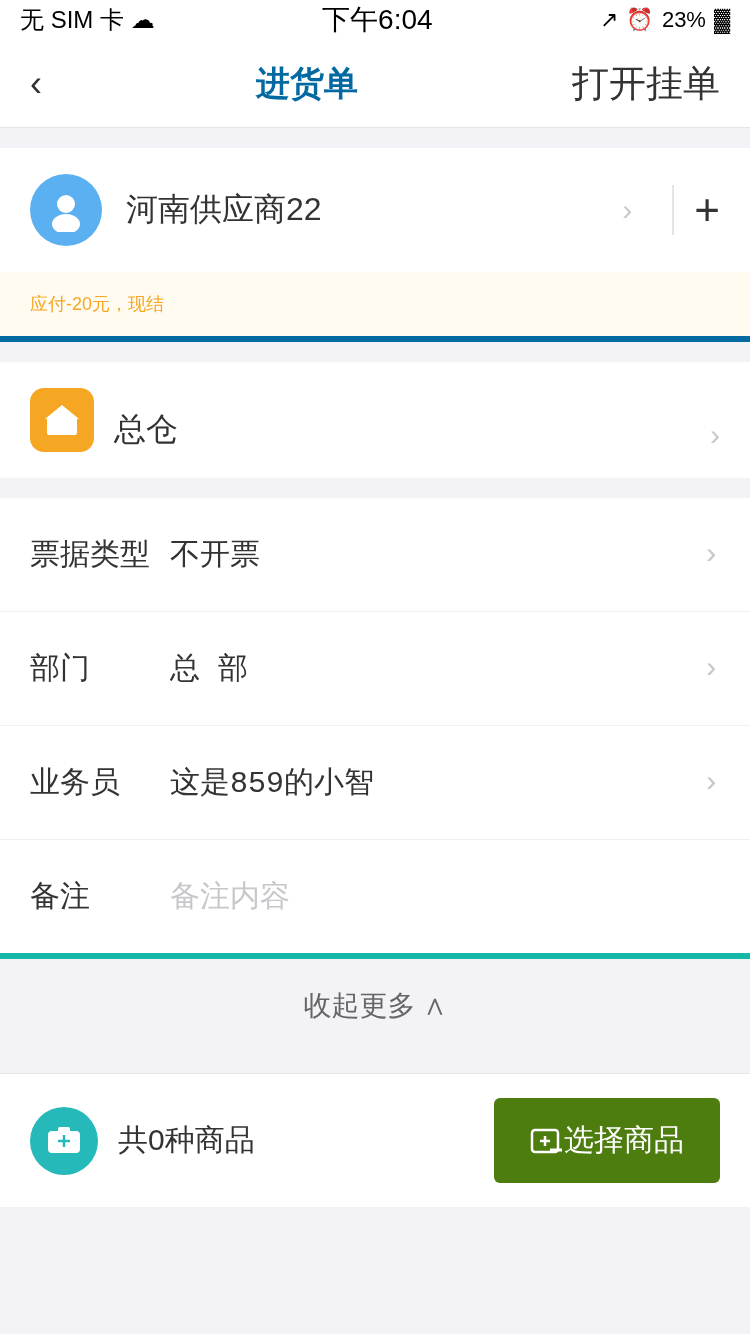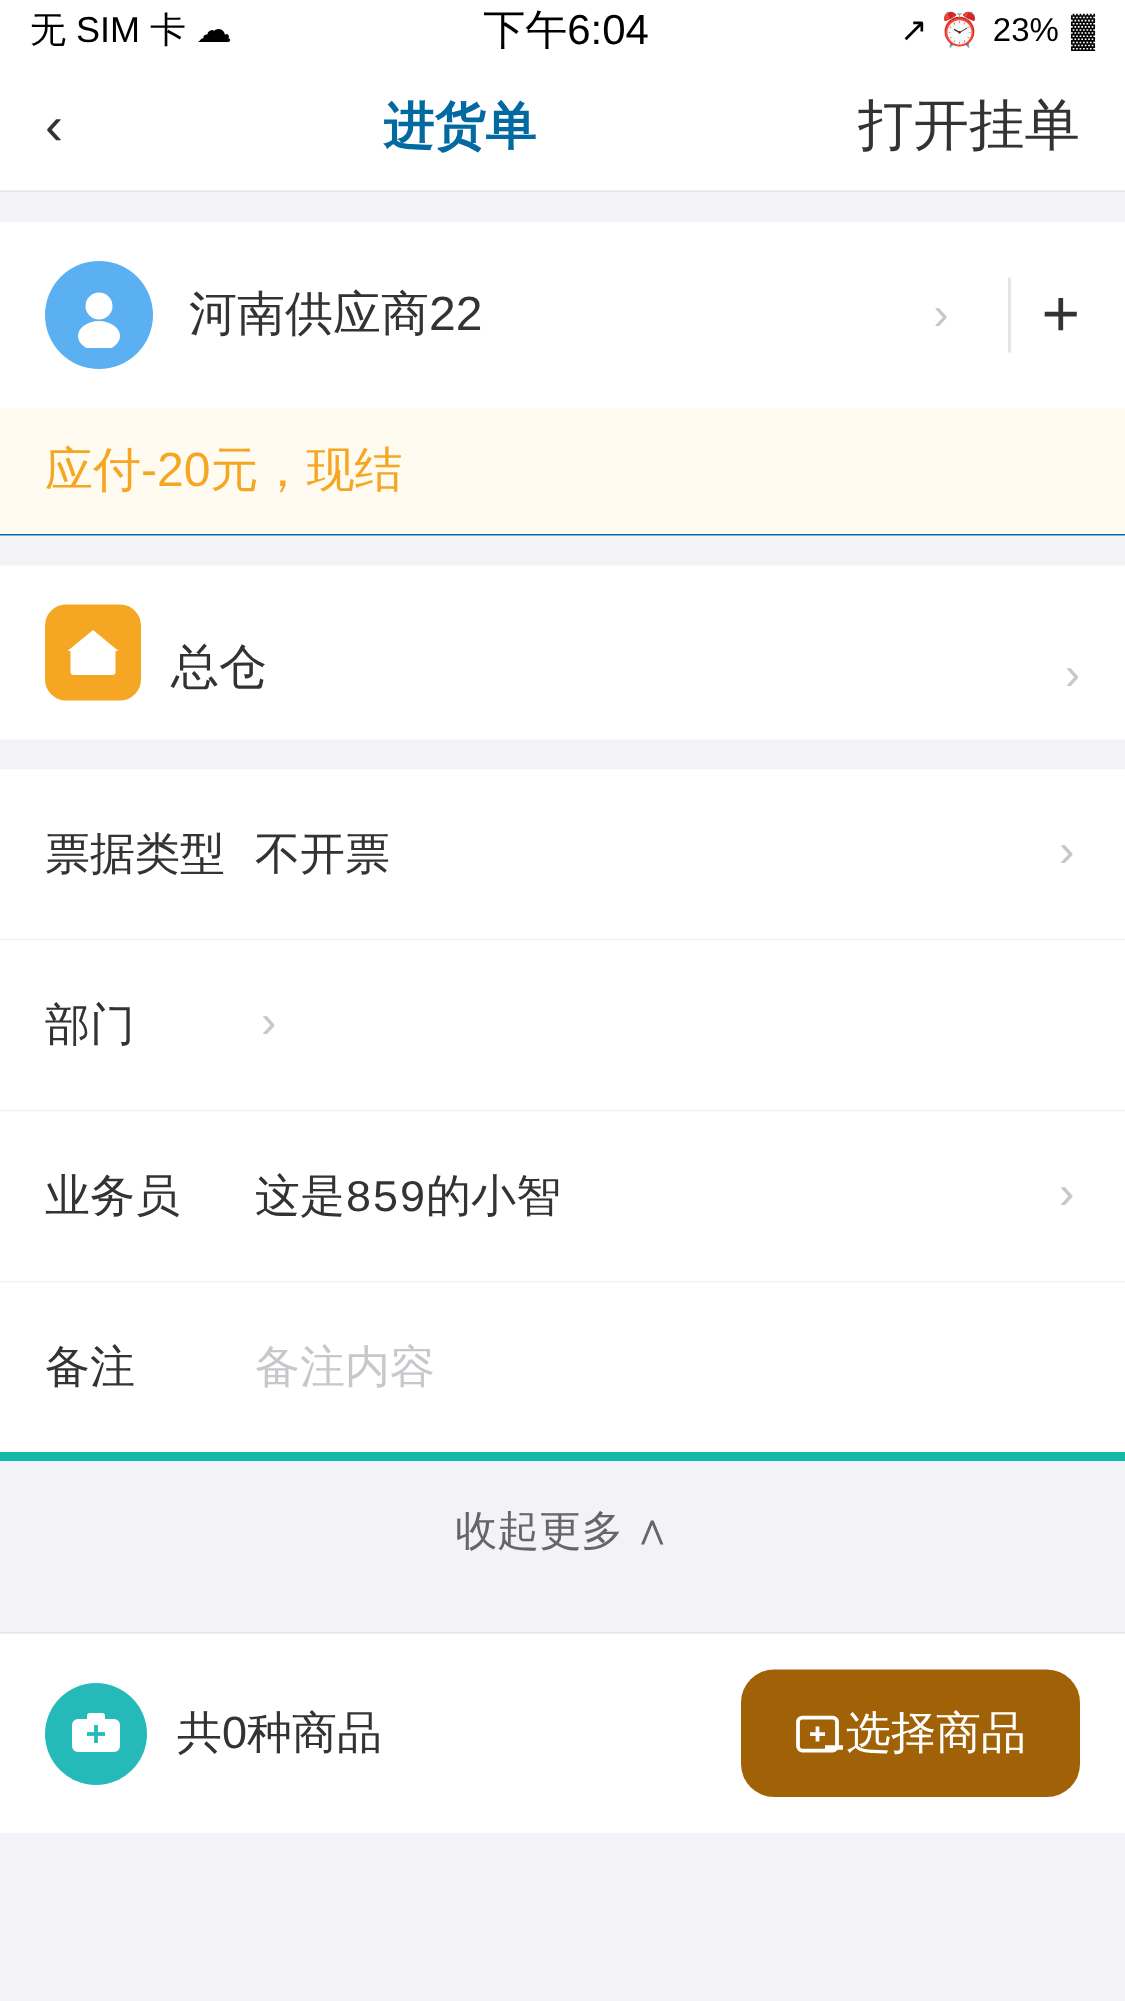--- a/index.html
+++ b/index.html
@@ -104,23 +104,23 @@
     .supplier-add {
       font-size: 44px;
       color: #333;
       cursor: pointer;
     }
 
     
     .notice-bar {
       background: #fffbf0;
       padding: 20px 30px;
-      font-size: 32px;
+      font-size: 18px;
       color: #f5a623;
-      border-bottom: 1px solid #0369a1;
+      border-bottom: 6px solid #0369a1;
     }
 
     
     .warehouse-row {
       display: flex;
       align-items: flex-end;
       padding: 26px 30px;
       background: #fff;
     }
     .warehouse-icon {
@@ -204,25 +204,25 @@
       margin-right: 20px;
       flex-shrink: 0;
     }
     .product-icon svg { width: 40px; height: 40px; }
     .product-count {
       flex: 1;
       font-size: 30px;
       color: #333;
     }
     .select-btn {
-      background: #a16207;
+      background: #4d7c0f;
       color: #fff;
       font-size: 30px;
       padding: 22px 36px;
-      border-radius: 22px;
+      border-radius: 6px;
       display: flex;
       align-items: center;
       cursor: pointer;
       border: none;
     }
     .select-btn svg { width: 34px; height: 34px; }
   </style>
 </head>
 <body>
 
@@ -281,20 +281,21 @@
   <div class="section">
 
     <div class="form-row">
       <div class="form-label">票据类型</div>
       <div class="form-value">不开票</div>
       <div class="chevron-right">›</div>
     </div>
 
     <div class="form-row">
       <div class="form-label">部门</div>
+      <div class="form-value">总 部</div>
       <div class="chevron-right">›</div>
     </div>
 
     <div class="form-row">
       <div class="form-label">业务员</div>
       <div class="form-value">这是859的小智</div>
       <div class="chevron-right">›</div>
     </div>
 
     <div class="form-row" style="border-bottom:none;">

